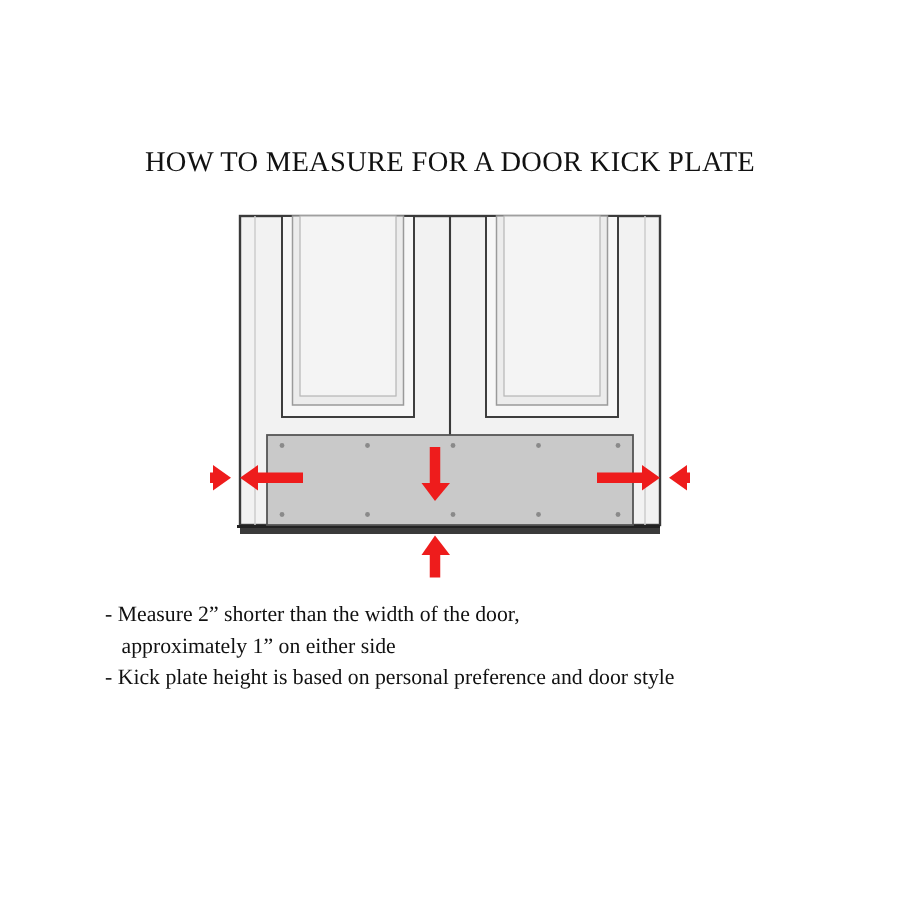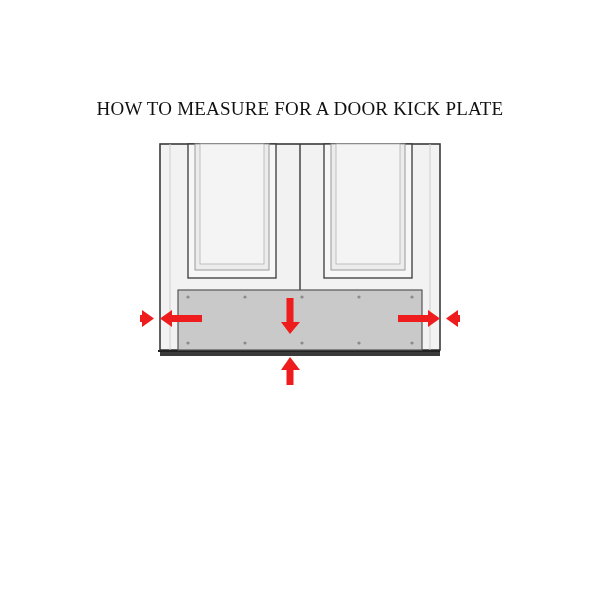--- a/index.html
+++ b/index.html
@@ -127,14 +127,19 @@
         <polygon points="141,182 160,182 150,194" fill="#ee1c1c"></polygon>
       </g>
       <g>
         <rect x="146.5" y="228" width="7" height="18" fill="#ee1c1c"></rect>
         <polygon points="141,230 160,230 150,217" fill="#ee1c1c"></polygon>
       </g>
 
     </svg>
   </div>
 
+  <div class="notes">
+    <div>- Measure 2” shorter than the width of the door,</div>
+    <div class="line-indent">approximately 1” on either side</div>
+    <div>- Kick plate height is based on personal preference and door style</div>
+  </div>
 
 </div>
 
 </body></html>

